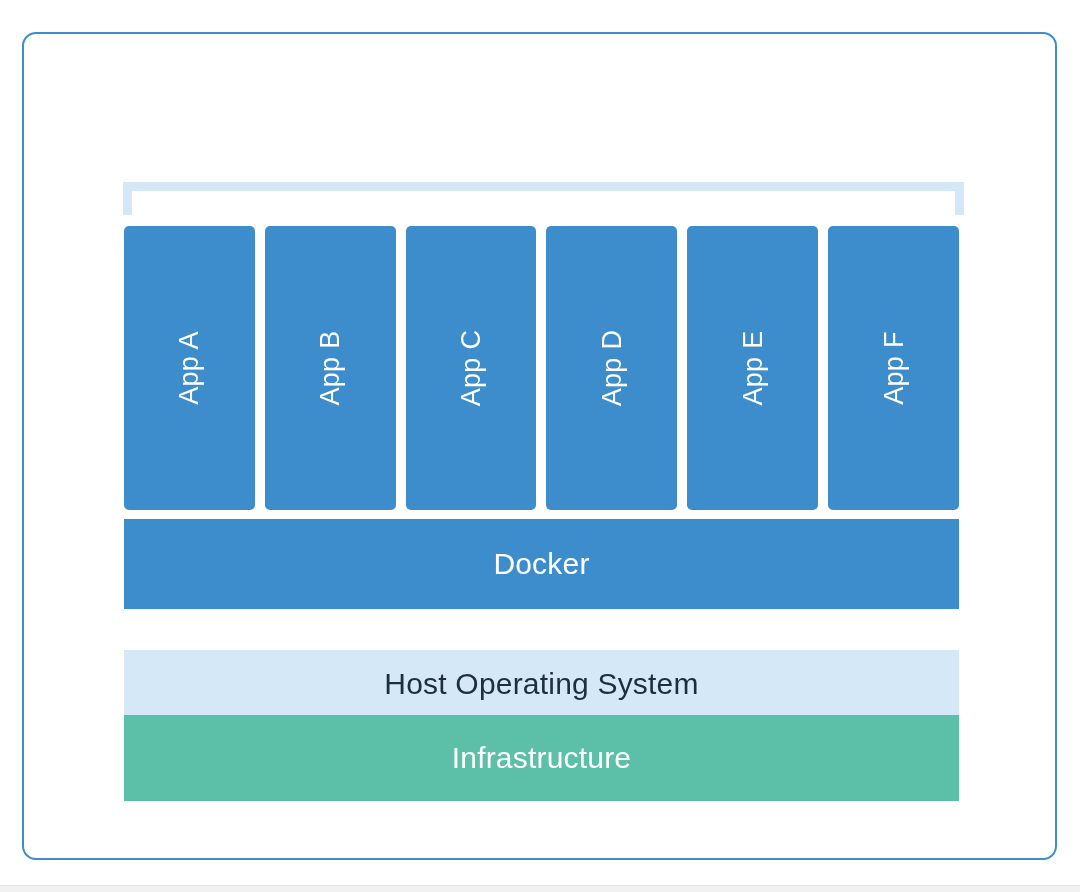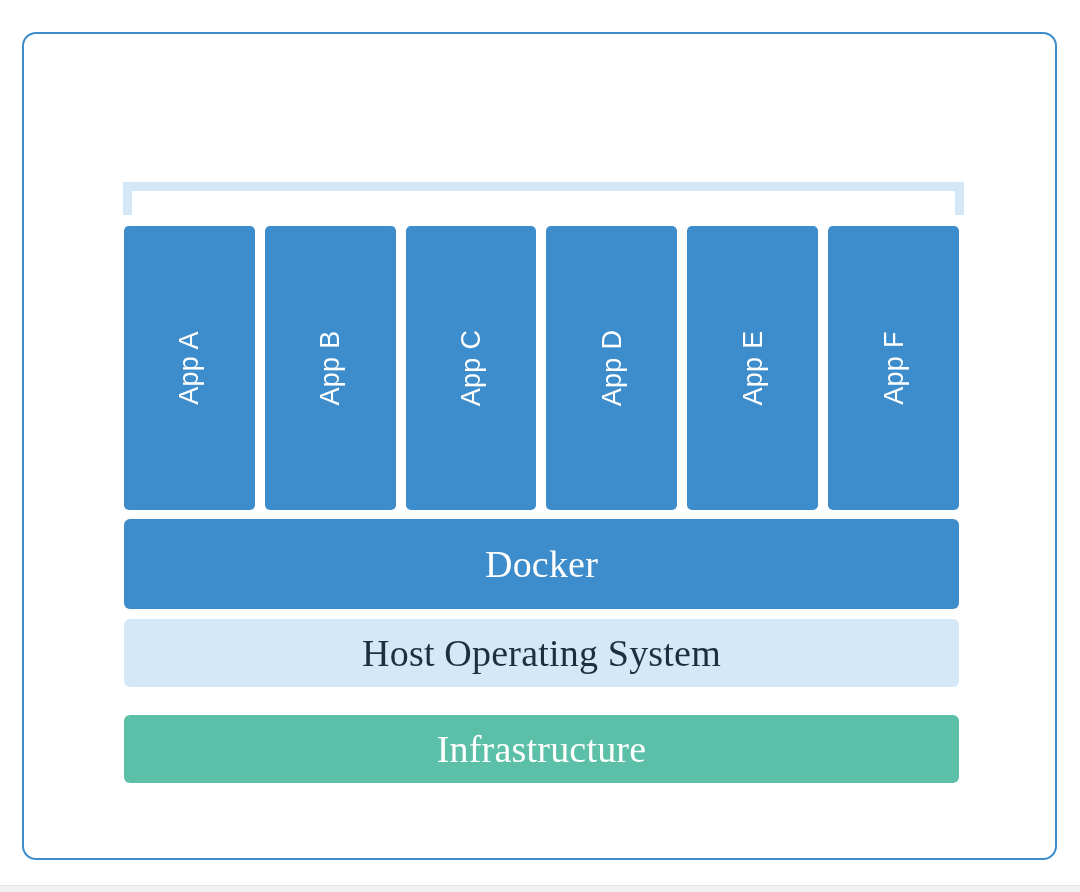--- a/index.html
+++ b/index.html
@@ -105,45 +105,44 @@
     font-size: 27px;
     font-weight: 400;
     letter-spacing: 0.3px;
   }
 
   
   .band {
     position: absolute;
     left: 100px;     
     width: 835px;    
-    border-radius: 6px;
+    border-radius: 0;
     display: flex;
     align-items: center;
     justify-content: center;
-    font-size: 38px;
+    font-size: 30px;
     font-weight: 400;
     letter-spacing: 0.2px;
     box-sizing: border-box;
-    font-family: Liberation Serif, serif;
   }
   #band-docker {
     top: 485px;     
     height: 90px;   
     background: #3d8dcc;
     color: #ffffff;
   }
   #band-host-os {
-    top: 585px;     
+    top: 616px;     
     height: 68px;   
     background: #d5e8f7;
     color: #1c2e42;
   }
   #band-infrastructure {
     top: 681px;     
-    height: 68px;   
+    height: 86px;   
     background: #5bc0a7;
     color: #ffffff;
   }
 </style>
 </head>
 <body>
 
 <div id="page">
 
   <div id="frame">

